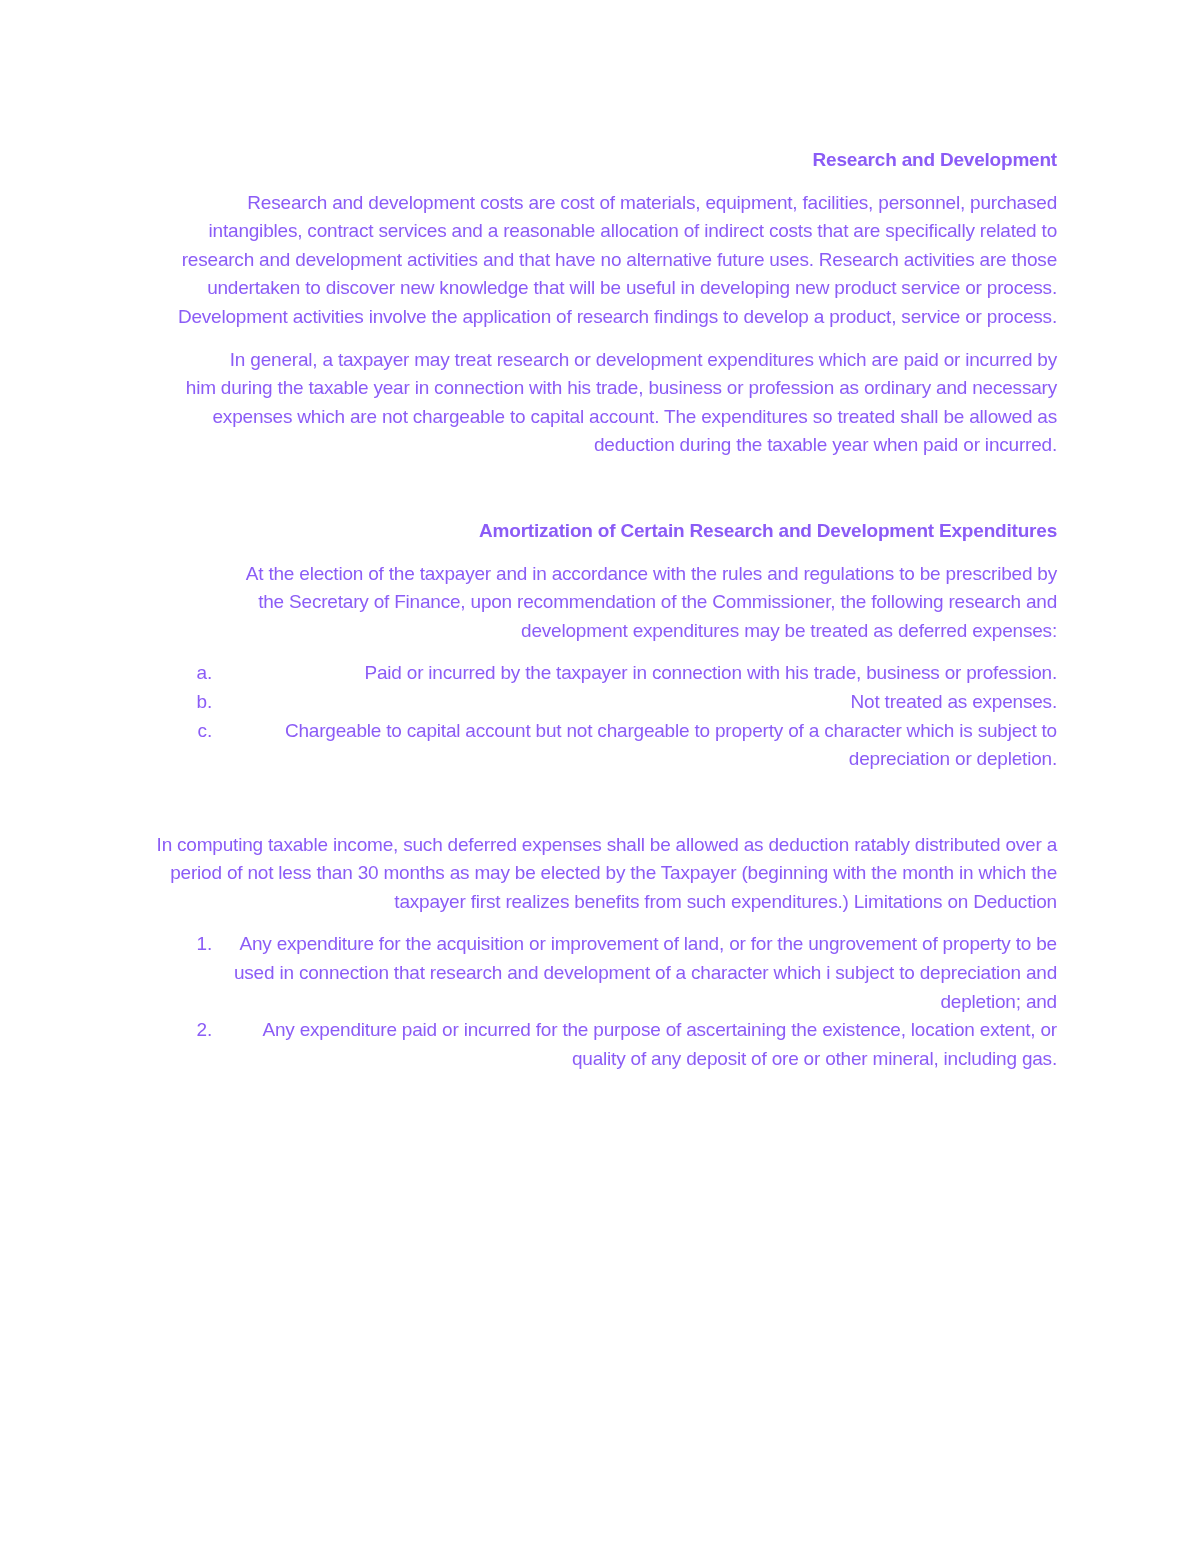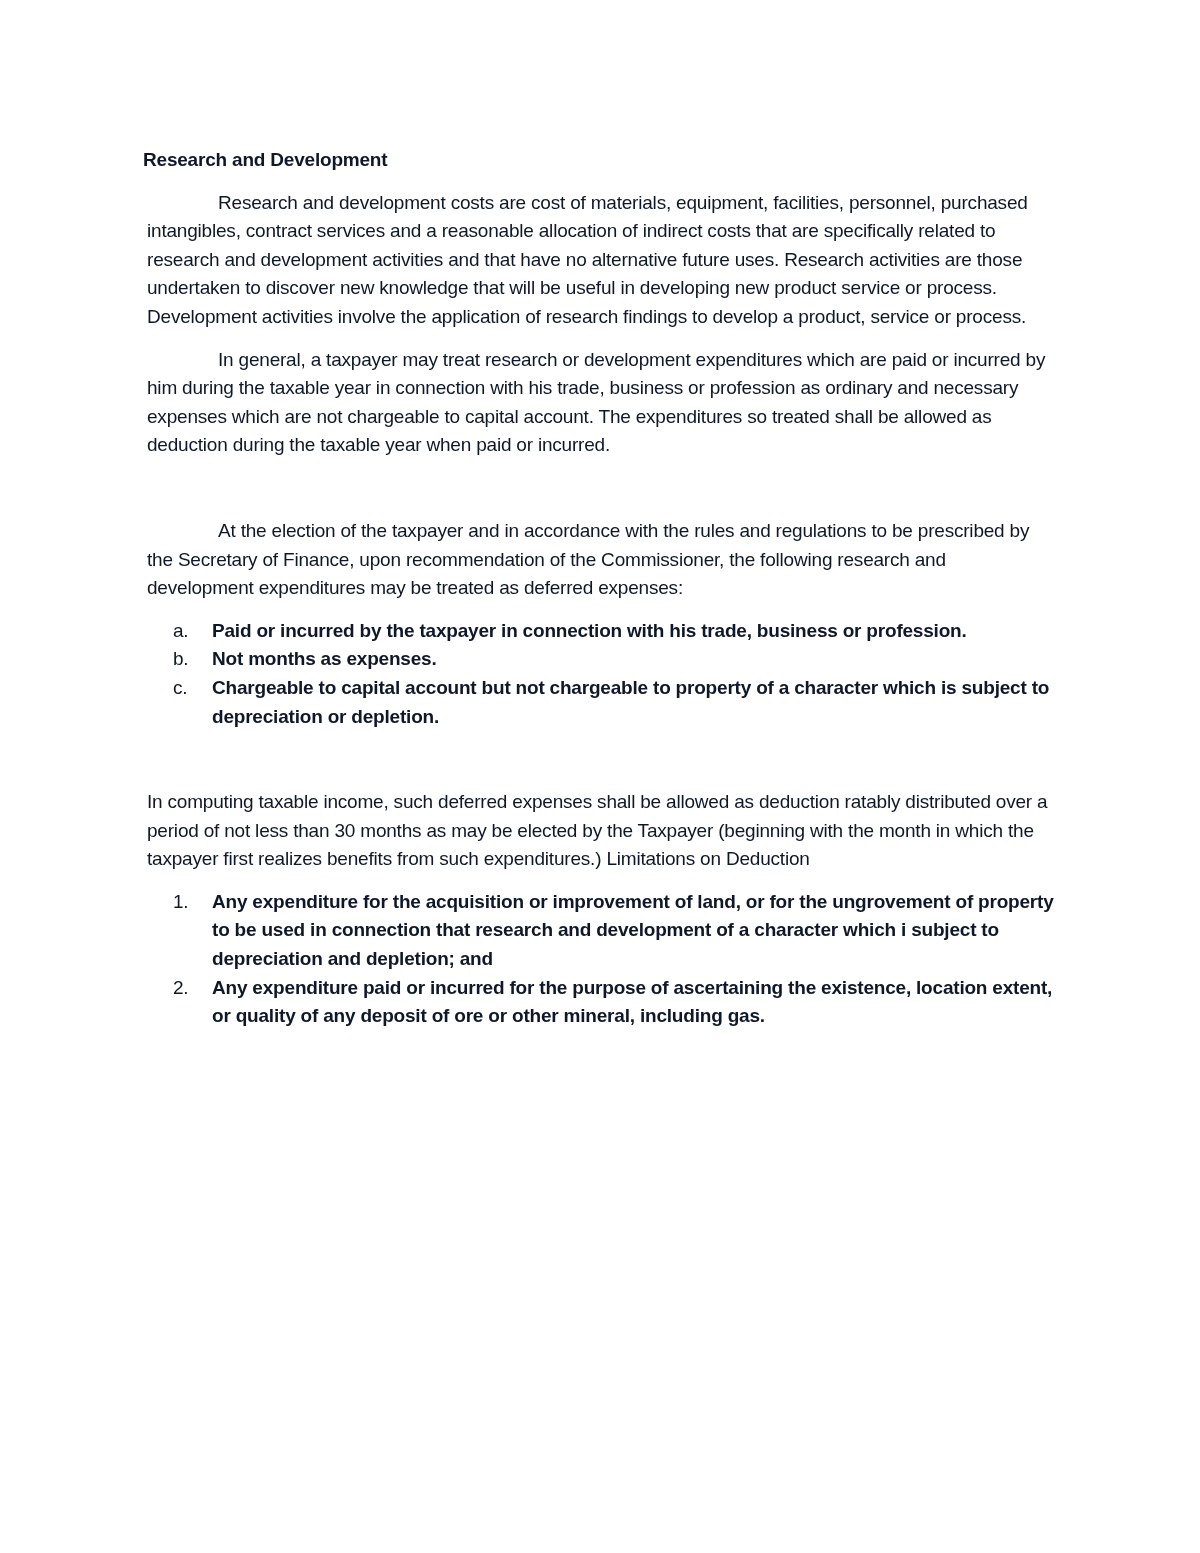--- a/index.html
+++ b/index.html
@@ -15,22 +15,22 @@
   }
   .page {
     position: absolute;
     left: 143px;
     top: 146px;
     width: 914px;
     font-family: "Liberation Sans", sans-serif;
     font-size: 19px;
     line-height: 28.6px;
     letter-spacing: -0.2px;
-    color: #0f172a;
-    text-align: left;
+    color: #8b5cf6;
+    text-align: right;
   }
   .heading {
     font-size: 19px;
     font-weight: bold;
     margin: 0 0 14px 0;
   }
   .para {
     margin: 0 0 14px 4px;
   }
   .para.indent {
@@ -44,47 +44,47 @@
   }
   .list-item {
     display: flex;
   }
   .list-marker {
     flex: 0 0 39px;
     margin-left: 30px;
   }
   .list-item-text {
     flex: 1;
-    font-weight: bold;
   }
 </style>
 </head>
 <body>
 
 <div class="page">
 
   <h2 class="heading">Research and Development</h2>
 
   <p class="para indent">Research and development costs are cost of materials, equipment, facilities, personnel, purchased intangibles, contract services and a reasonable allocation of indirect costs that are specifically related to research and development activities and that have no alternative future uses. Research activities are those undertaken to discover new knowledge that will be useful in developing new product service or process. Development activities involve the application of research findings to develop a product, service or process.</p>
 
   <p class="para indent">In general, a taxpayer may treat research or development expenditures which are paid or incurred by him during the taxable year in connection with his trade, business or profession as ordinary and necessary expenses which are not chargeable to capital account. The expenditures so treated shall be allowed as deduction during the taxable year when paid or incurred.</p>
 
   <div class="blank"></div>
 
+  <h2 class="heading">Amortization of Certain Research and Development Expenditures</h2>
 
   <p class="para indent">At the election of the taxpayer and in accordance with the rules and regulations to be prescribed by the Secretary of Finance, upon recommendation of the Commissioner, the following research and development expenditures may be treated as deferred expenses:</p>
 
   <div class="doc-list">
     <div class="list-item">
       <span class="list-marker">a.</span>
       <span class="list-item-text">Paid or incurred by the taxpayer in connection with his trade, business or profession.</span>
     </div>
     <div class="list-item">
       <span class="list-marker">b.</span>
-      <span class="list-item-text">Not months as expenses.</span>
+      <span class="list-item-text">Not treated as expenses.</span>
     </div>
     <div class="list-item">
       <span class="list-marker">c.</span>
       <span class="list-item-text">Chargeable to capital account but not chargeable to property of a character which is subject to depreciation or depletion.</span>
     </div>
   </div>
 
   <div class="blank"></div>
 
   <p class="para">In computing taxable income, such deferred expenses shall be allowed as deduction ratably distributed over a period of not less than 30 months as may be elected by the Taxpayer (beginning with the month in which the taxpayer first realizes benefits from such expenditures.) Limitations on Deduction</p>

